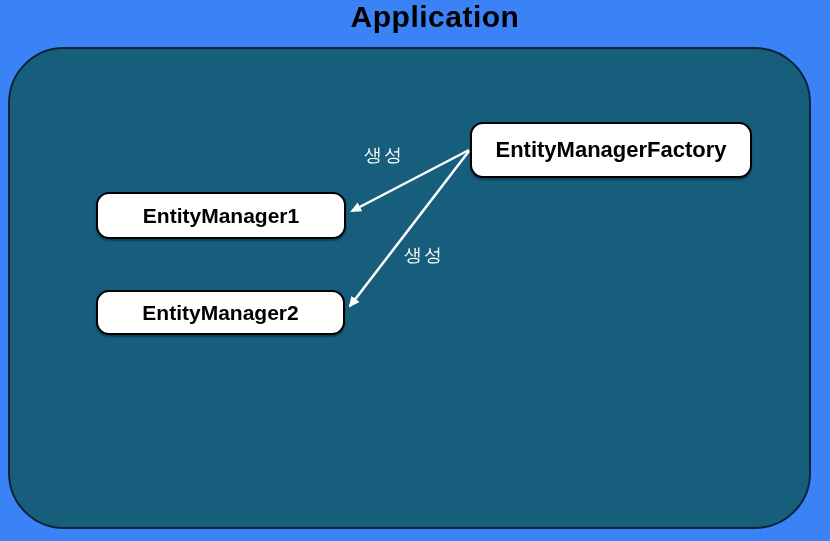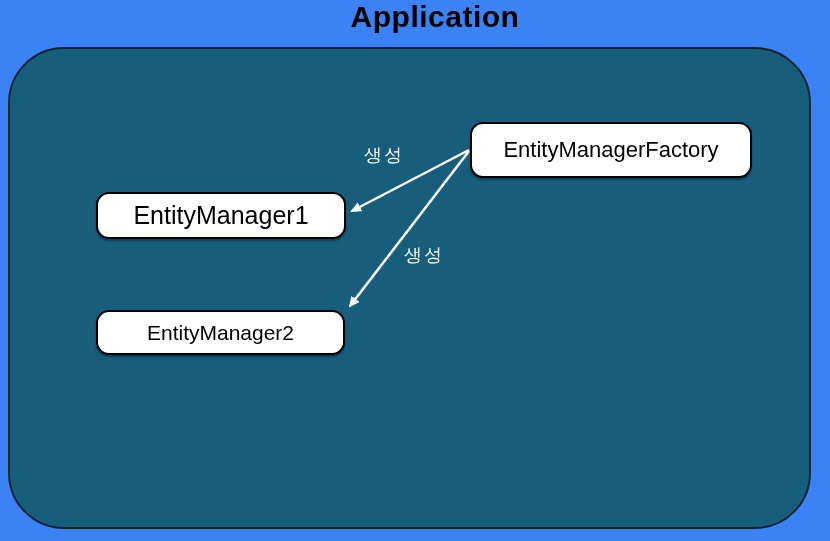--- a/index.html
+++ b/index.html
@@ -47,45 +47,44 @@
   }
   .node {
     position: absolute;
     box-sizing: border-box;
     background: #ffffff;
     border: 2.5px solid #000000;
     border-radius: 13px;
     display: flex;
     align-items: center;
     justify-content: center;
-    font-weight: normal;
+    font-weight: bold;
     color: #000000;
     box-shadow: 0 2px 2px rgba(0,0,0,0.35);
   }
   .node-factory {
     left: 470px;
     top: 122px;
     width: 282px;
     height: 56px;
     font-size: 22px;
   }
   .node-manager1 {
     left: 96px;
     top: 192px;
     width: 250px;
     height: 47px;
-    font-size: 25px;
+    font-size: 21px;
   }
   .node-manager2 {
     left: 96px;
     top: 290px;
     width: 249px;
     height: 45px;
     font-size: 21px;
-    margin-top: 20px;
   }
   .edge-label {
     position: absolute;
     color: #ffffff;
     font-size: 18px;
     font-weight: 500;
     letter-spacing: 2px;
     white-space: nowrap;
   }
   .edge-label-1 {

